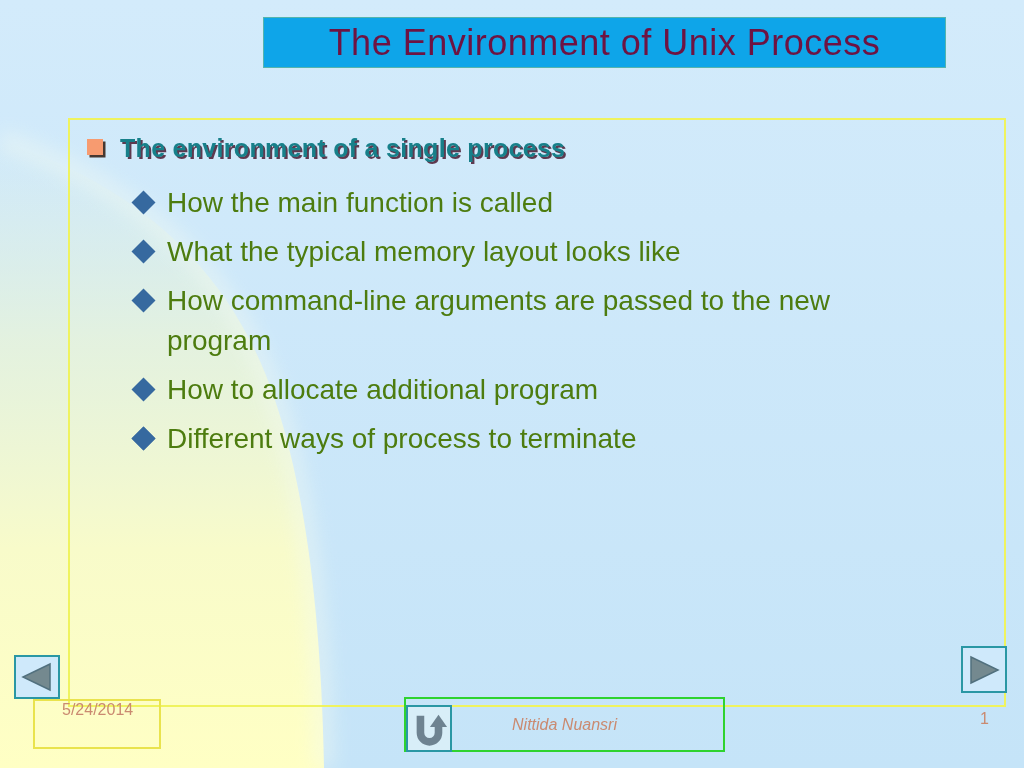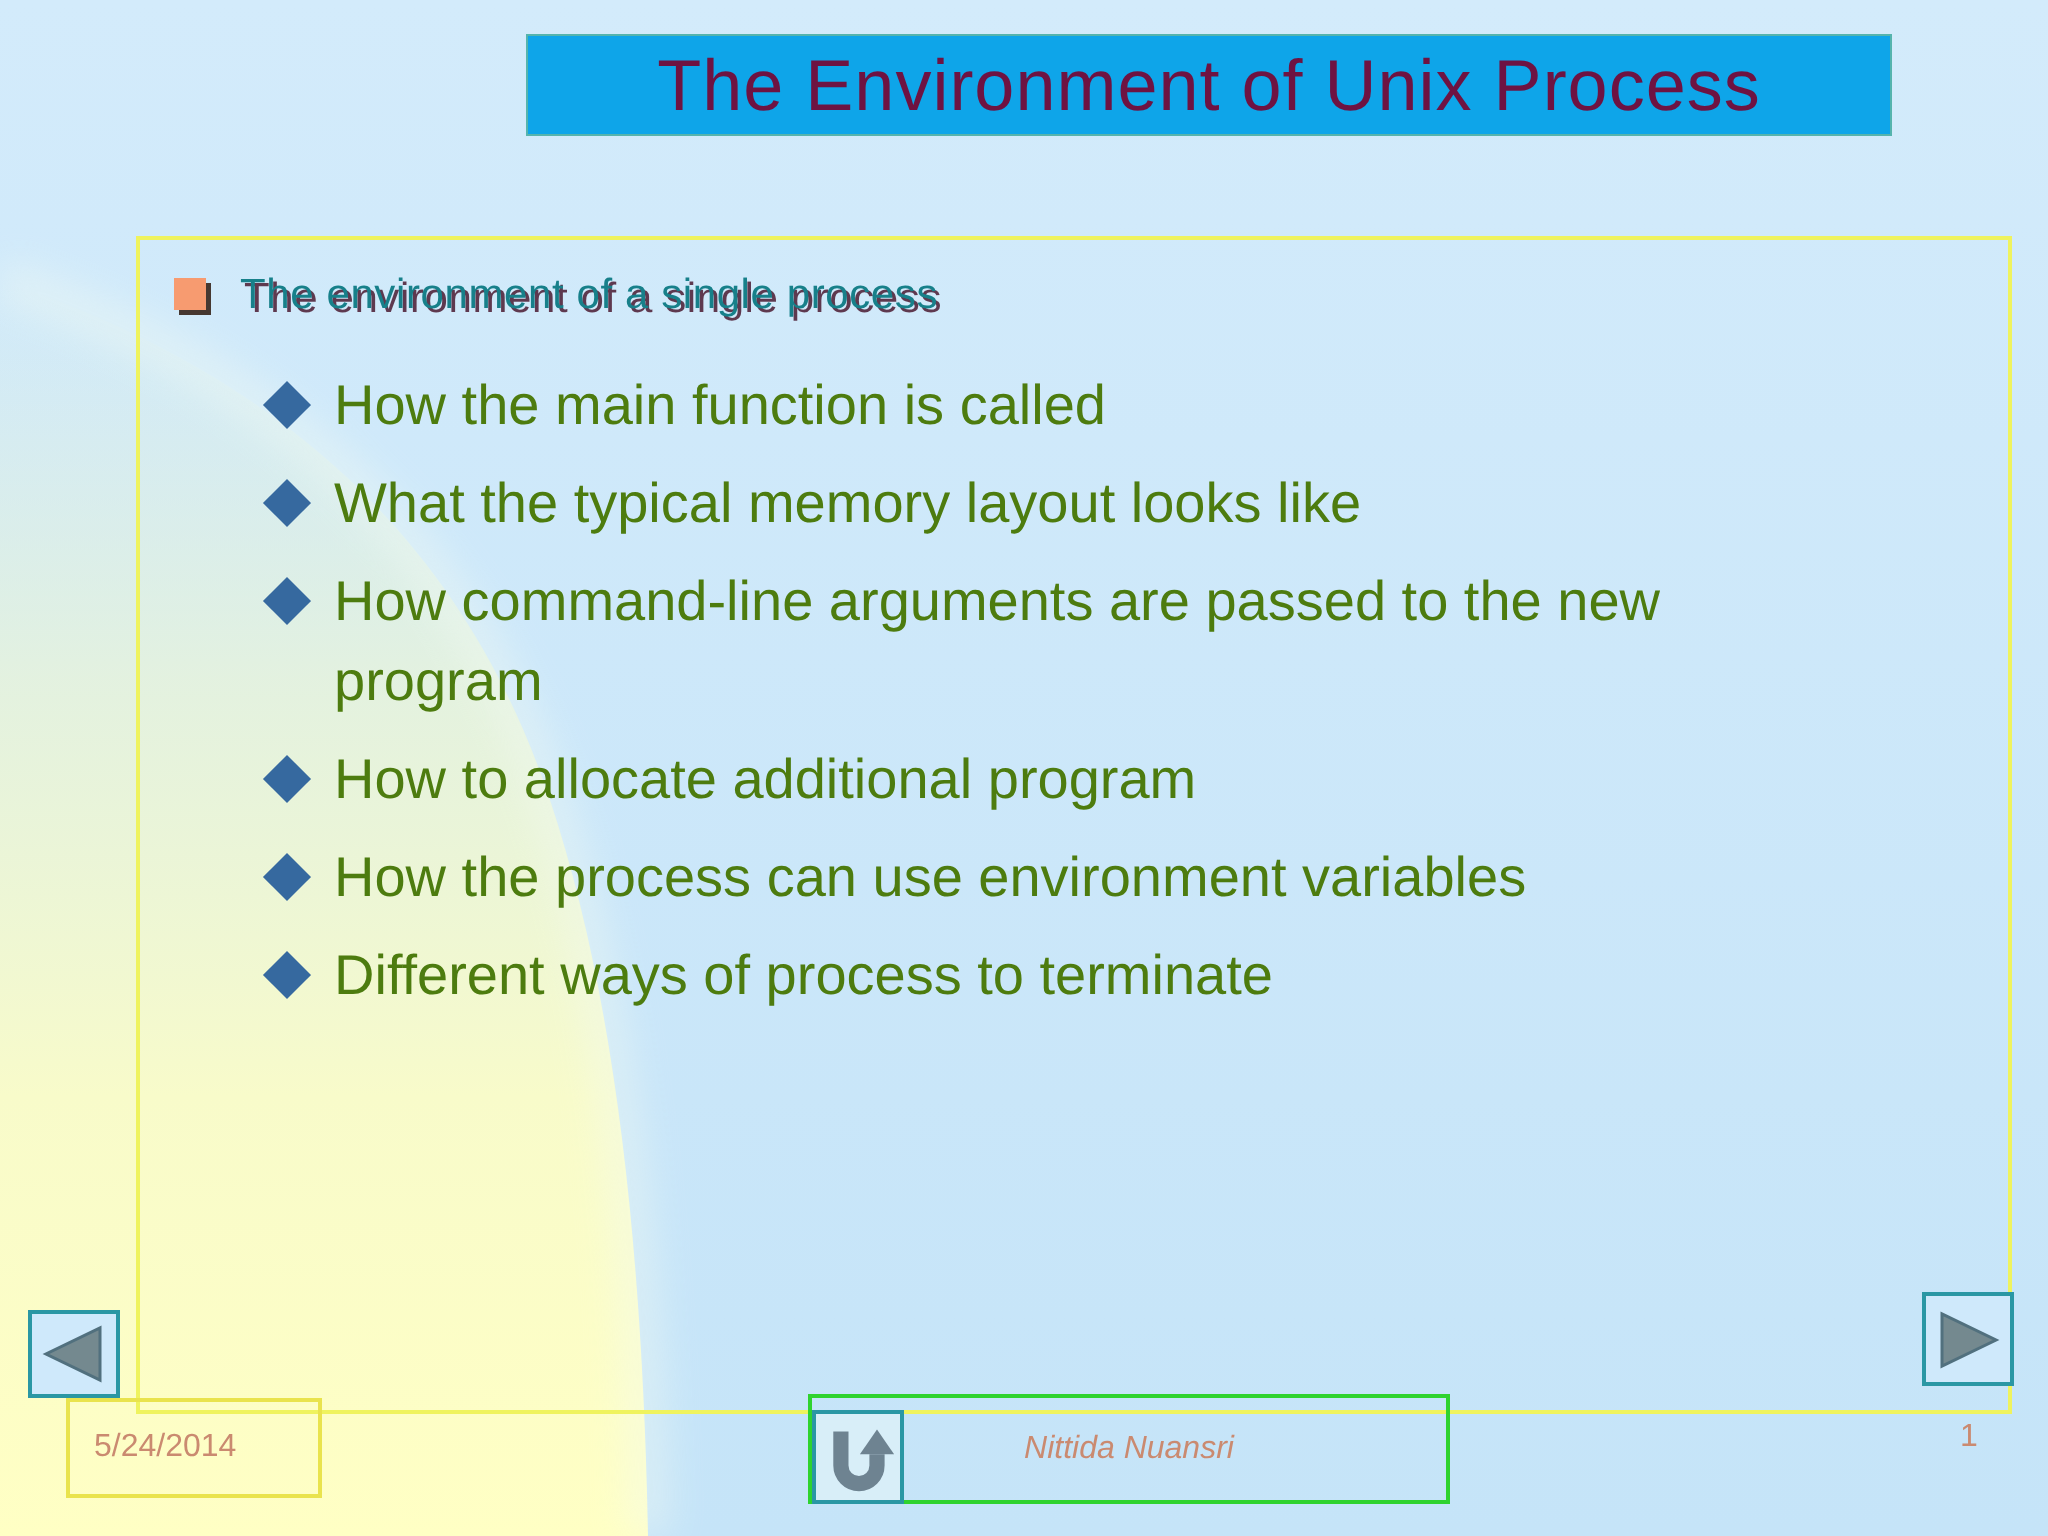--- a/index.html
+++ b/index.html
@@ -28,21 +28,21 @@
   .content-inner{position:relative;width:100%;height:100%;}
 
   .heading-row{
     display:flex;align-items:flex-start;margin:8px 0 0 0;padding-left:17px;
   }
   .square-bullet{
     flex:0 0 auto;width:16px;height:16px;background:#f79b70;
     box-shadow:2.5px 2.5px 0 #463831;margin:11px 17px 0 0;
   }
   .heading-text{
-    font-size:21px;font-weight:normal;line-height:40px;color:#17808a;
+    font-size:25px;font-weight:bold;line-height:40px;color:#17808a;
     text-shadow:2px 2px 0 rgba(74,26,48,0.85);letter-spacing:0.3px;
   }
 
   ul.sub-list{list-style:none;margin:15px 0 0 0;padding:0 0 0 97px;}
   ul.sub-list li{
     position:relative;margin:0 0 9px 0;max-width:800px;
     font-size:28px;line-height:40px;color:#4d7c0f;white-space:pre-line;
   }
   .diamond{
     position:absolute;left:-32px;top:11px;width:17px;height:17px;
@@ -53,22 +53,22 @@
   .nav-btn{
     position:absolute;box-sizing:border-box;background:#cfe9fb;
     border:2px solid #2a97a4;display:flex;align-items:center;justify-content:center;
     z-index:3;padding:0;cursor:pointer;
   }
   .nav-btn.prev{left:14px;top:655px;width:46px;height:44px;}
   .nav-btn.next{left:961px;top:646px;width:46px;height:47px;}
 
   .date-box{
     position:absolute;left:33px;top:699px;width:128px;height:50px;
-    box-sizing:border-box;border:2px solid #e9e34d;display:flex;align-items:center;
-    padding-left:12px;z-index:2;
+    box-sizing:border-box;border:2px solid #e9e34d;display:flex;
+    padding-left:27px;z-index:2;
   }
   .footer-text{color:#ca8a70;font-size:16px;}
 
   .author-box{
     position:absolute;left:404px;top:697px;width:321px;height:55px;
     box-sizing:border-box;border:2px solid #2fd32f;display:flex;
     align-items:center;justify-content:center;z-index:3;font-style:italic;
   }
   .return-btn{
     position:absolute;left:406px;top:705px;width:46px;height:47px;
@@ -113,21 +113,21 @@
     <div class="heading-row">
       <span class="square-bullet"></span>
       <span class="heading-text">The environment of a single process</span>
     </div>
     <ul class="sub-list">
       <li><span class="diamond"></span><span>How the main function is called</span></li>
       <li><span class="diamond"></span><span>What the typical memory layout looks like</span></li>
       <li><span class="diamond"></span><span>How command-line arguments are passed to the new
 program</span></li>
       <li><span class="diamond"></span><span>How to allocate additional program</span></li>
-      <li><span class="diamond"></span><span>How the process can use environment variables</span></li>
+      <li><span class="diamond"></span></li>
       <li><span class="diamond"></span><span>Different ways of process to terminate</span></li>
     </ul>
   </div>
 </div>
 
 <button class="nav-btn prev">
   <svg width="36" height="32" viewBox="0 0 36 32">
     <polygon points="31,3 31,29 4,16" fill="#74898f" stroke="#51707e" stroke-width="1.5"></polygon>
   </svg>
 </button>

